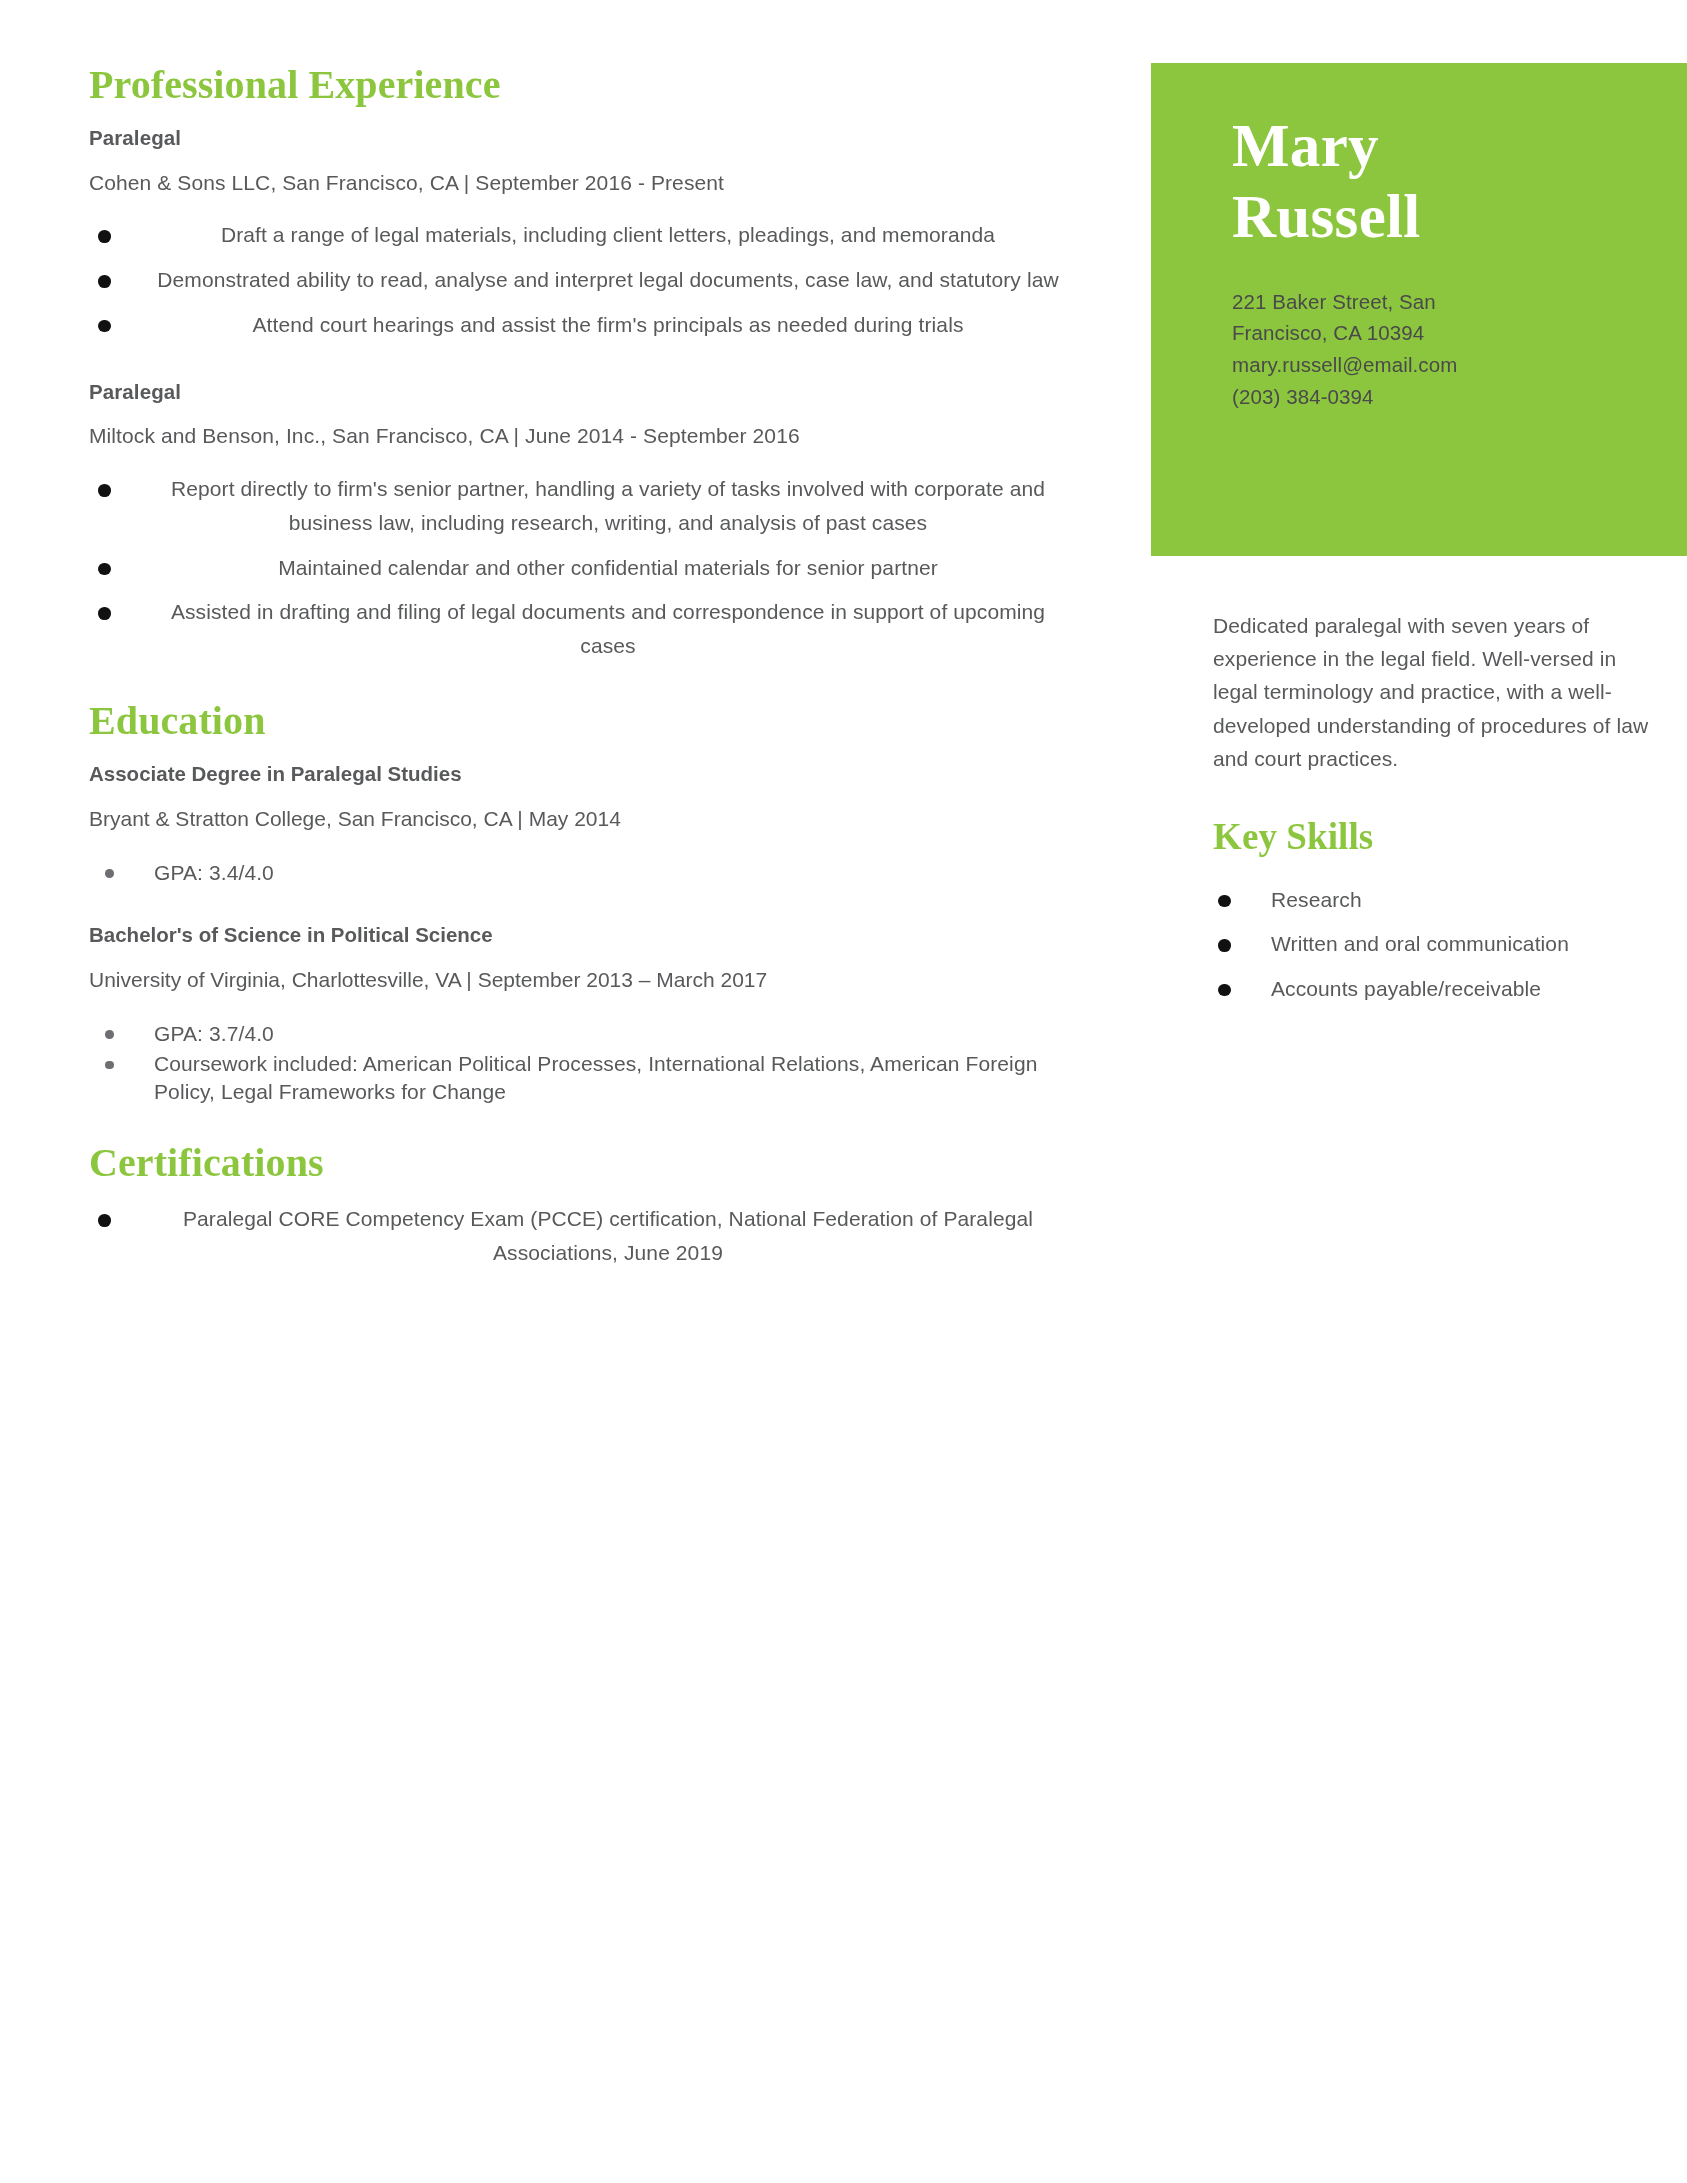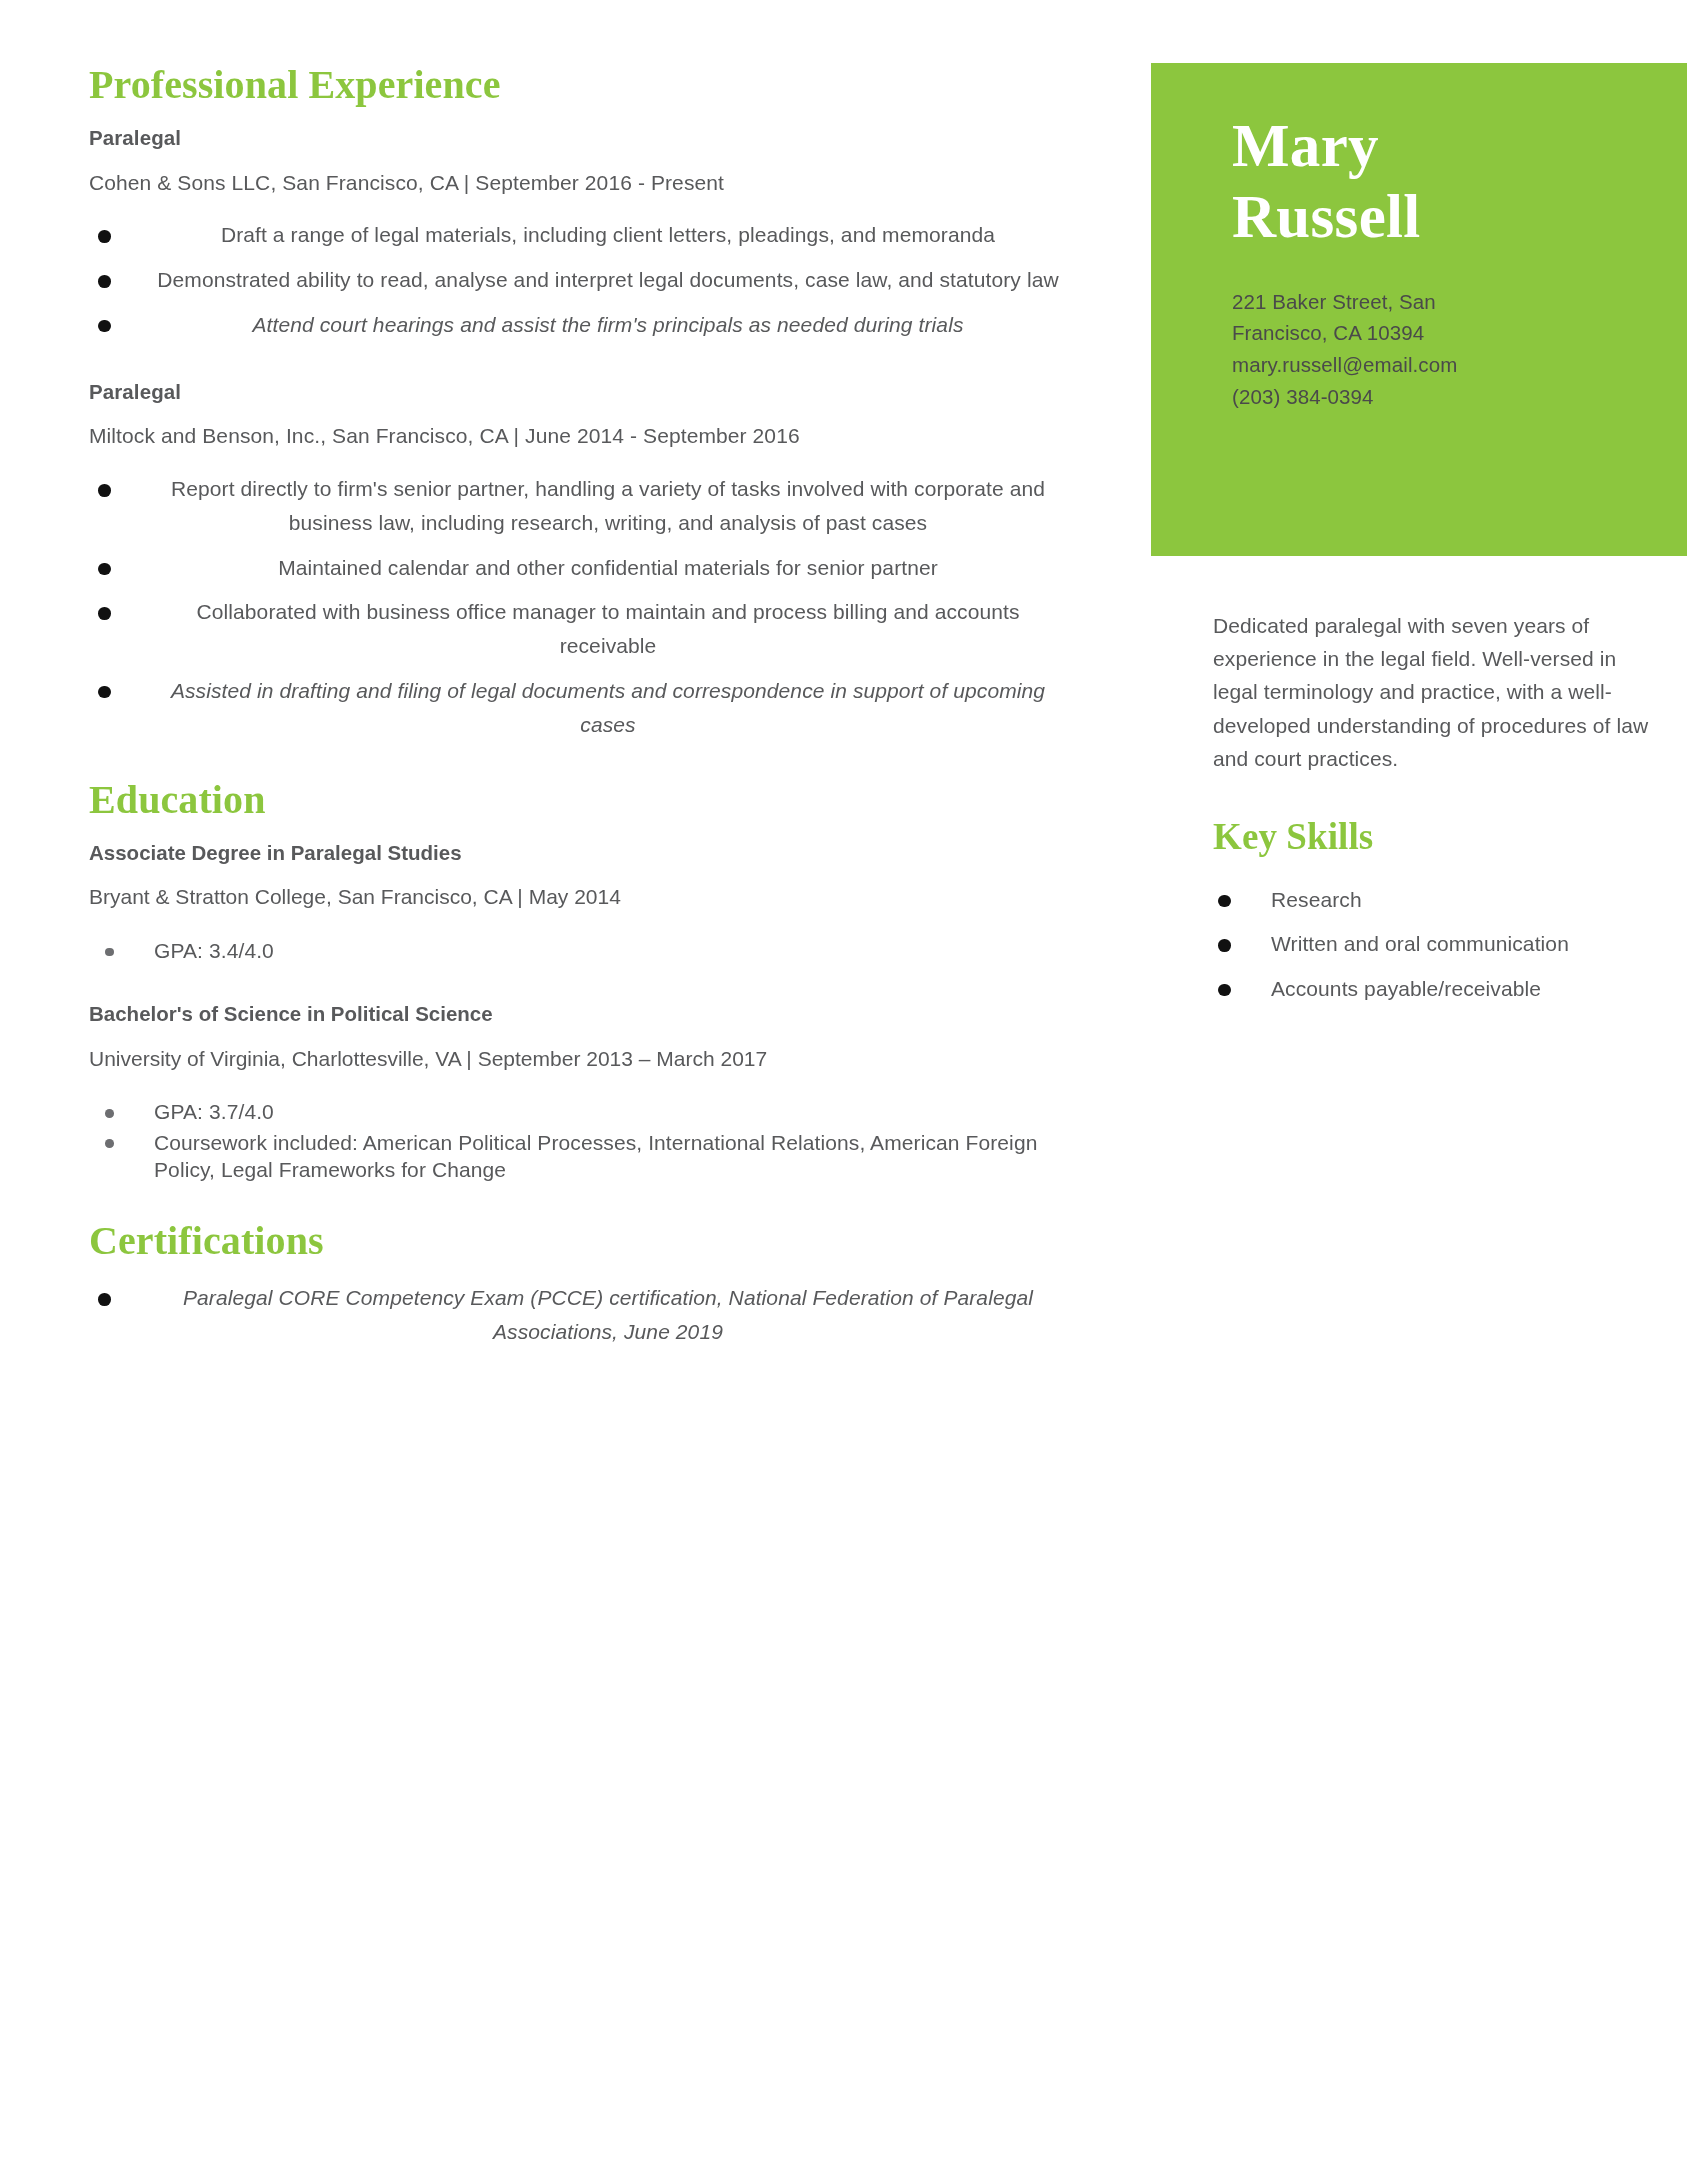--- a/index.html
+++ b/index.html
@@ -71,21 +71,21 @@
   ul.big-list > li {
     position: relative;
     padding-left: 65px;
     font-size: 21px;
     color: #58595B;
     line-height: 1.62;
     margin-bottom: 10.6px;
     letter-spacing: 0.1px;
     text-align: center;
   }
-  ul.big-list > li:last-child { margin-bottom: 0; font-style: italic; }
+  ul.big-list > li:last-child { margin-bottom: 0; }
   ul.big-list > li::before {
     content: "";
     position: absolute;
     left: 9.3px;
     top: 12px;
     width: 12.6px;
     height: 12.6px;
     border-radius: 50%;
     background: #111111;
   }
@@ -239,21 +239,20 @@
         <li>Attend court hearings and assist the firm's principals as needed during trials</li>
       </ul>
     </div>
 
     <div class="entry">
       <div class="entry-title">Paralegal</div>
       <div class="entry-meta">Miltock and Benson, Inc., San Francisco, CA | June 2014 - September 2016</div>
       <ul class="big-list">
         <li>Report directly to firm's senior partner, handling a variety of tasks involved with corporate and business law, including research, writing, and analysis of past cases</li>
         <li>Maintained calendar and other confidential materials for senior partner</li>
-        <li>Collaborated with business office manager to maintain and process billing and accounts receivable</li>
         <li>Assisted in drafting and filing of legal documents and correspondence in support of upcoming cases</li>
       </ul>
     </div>
 
     <h2 class="section-title">Education</h2>
 
     <div class="edu-entry">
       <div class="edu-title">Associate Degree in Paralegal Studies</div>
       <div class="edu-meta">Bryant &amp; Stratton College, San Francisco, CA | May 2014</div>
       <ul class="small-list">

